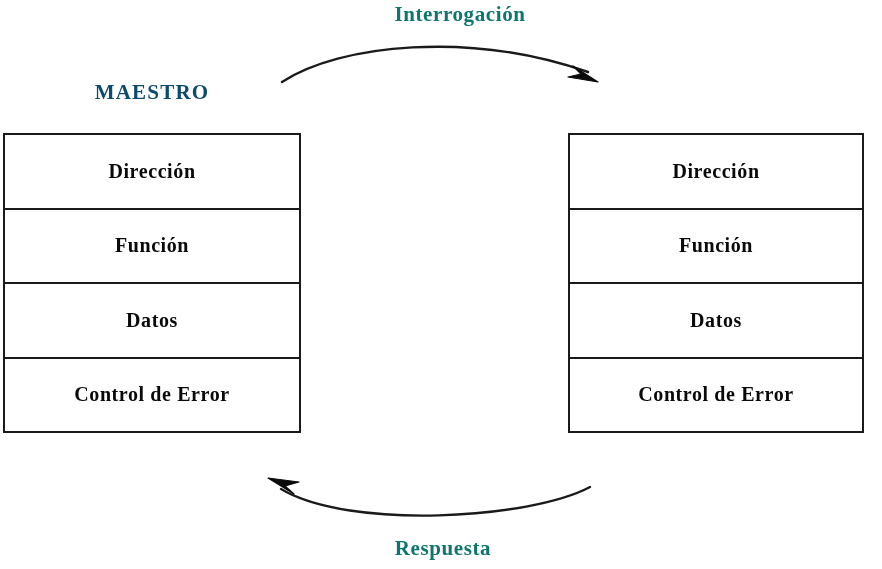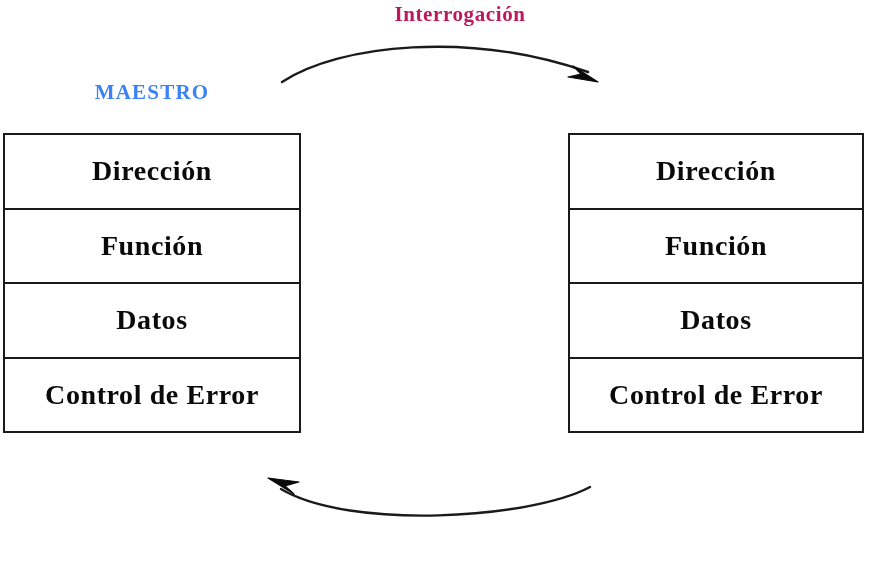--- a/index.html
+++ b/index.html
@@ -18,21 +18,21 @@
   }
 
   
   .node-title {
     position: absolute;
     font-weight: bold;
     font-size: 21px;
     letter-spacing: 1.2px;
     text-align: center;
     white-space: nowrap;
-    color: #3b82f6;
+    color: #0c4a6e;
   }
   #title-master { left: 52px;  top: 80px; width: 200px; }
   #title-slave  { left: 618px; top: 80px; width: 200px; }
 
   
   .frame-box {
     position: absolute;
     box-sizing: border-box;
     border: 2px solid #1a1a1a;
     background: #ffffff;
@@ -48,21 +48,21 @@
     border-bottom: 2px solid #1a1a1a;
     display: flex;
     align-items: center;
     justify-content: center;
     background: #ffffff;
   }
   .frame-field:last-child { border-bottom: none; border-radius: 22px; }
 
   .frame-field-label {
     font-weight: bold;
-    font-size: 28px;
+    font-size: 20px;
     letter-spacing: 0.6px;
     white-space: nowrap;
     color: #0a0a0a;
     text-align: right;
   }
 
   
   #arrow-layer {
     position: absolute;
     left: 0;
@@ -73,21 +73,21 @@
   }
 
   
   .arrow-caption {
     position: absolute;
     font-weight: bold;
     font-size: 21px;
     letter-spacing: 0.6px;
     text-align: center;
     white-space: nowrap;
-    color: #be185d;
+    color: #0f766e;
   }
   #caption-query    { left: 360px; top: 2px;   width: 200px; }
   #caption-response { left: 343px; top: 536px; width: 200px; }
 </style>
 </head>
 <body>
 
 <div id="canvas">
 
   <div id="title-master" class="node-title">MAESTRO</div>
@@ -131,14 +131,15 @@
     </g>
 
     <g>
       <path d="M 590 487 C 530 519, 350 530, 281 489" fill="none" stroke="#1a1a1a" stroke-width="2.4" stroke-linecap="round"></path>
       <path d="M 268 478 L 294 494 L 285 486 L 299 482 Z" fill="#0a0a0a" stroke="#0a0a0a" stroke-width="1.2" stroke-linejoin="round"></path>
     </g>
   </svg>
 
   <div id="caption-query" class="arrow-caption">Interrogación</div>
 
+  <div id="caption-response" class="arrow-caption">Respuesta</div>
 
 </div>
 
 </body></html>

